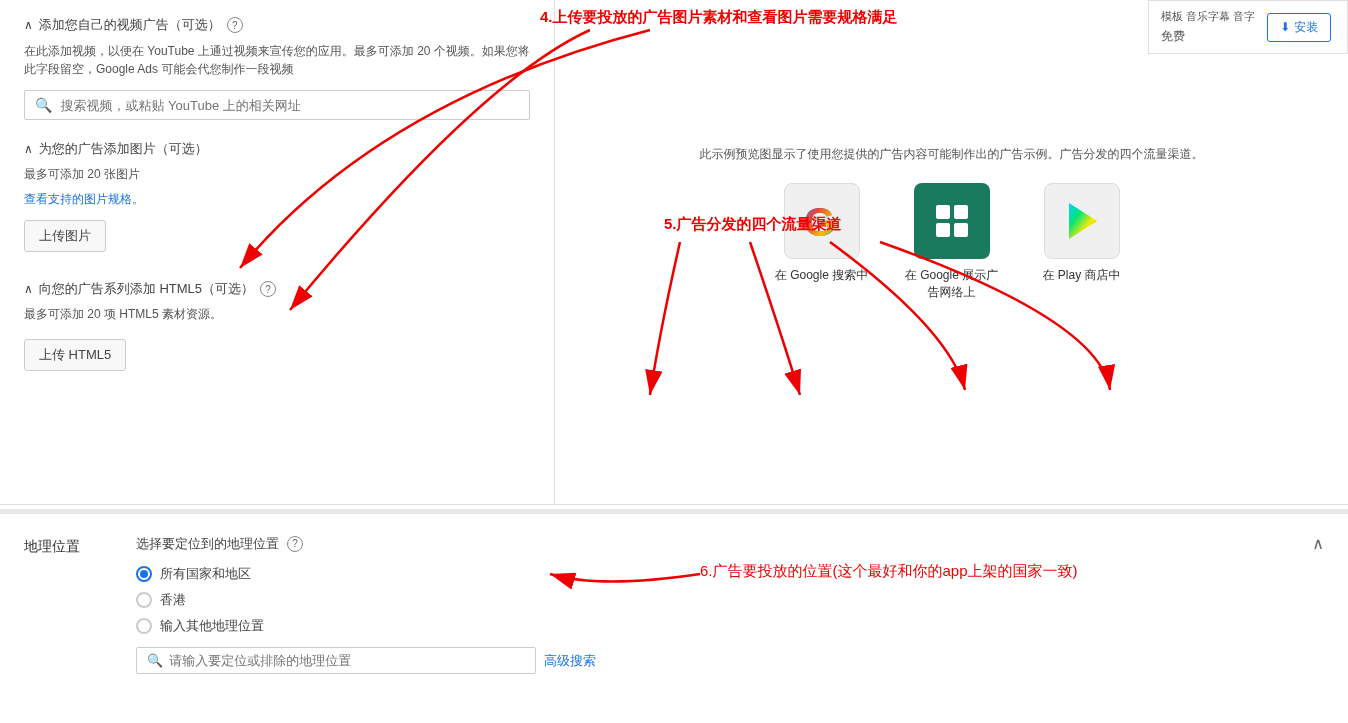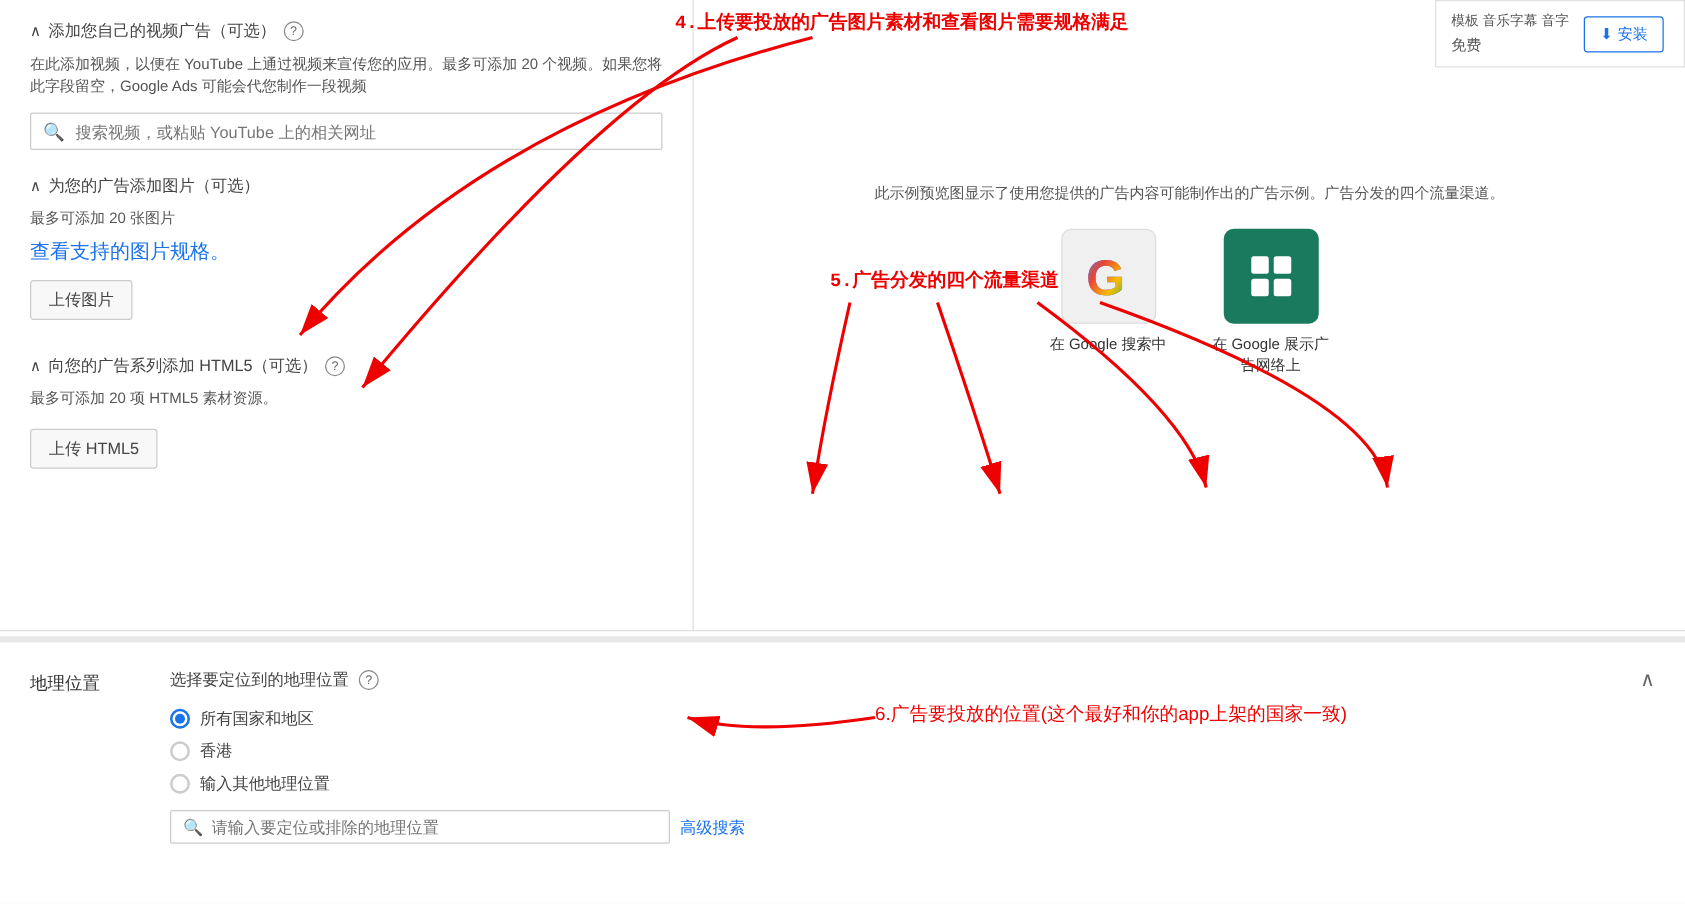--- a/index.html
+++ b/index.html
@@ -93,21 +93,21 @@
       color: #444;
       font-weight: 500;
     }
     .max-count {
       font-size: 12px;
       color: #555;
       margin-bottom: 8px;
     }
     .link-blue {
       color: #1a73e8;
-      font-size: 16px;
+      font-size: 12px;
       cursor: pointer;
       text-decoration: none;
       display: block;
       margin-bottom: 12px;
     }
     .upload-btn {
       display: inline-flex;
       align-items: center;
       justify-content: center;
       padding: 6px 14px;
@@ -307,21 +307,20 @@
       right: 0;
     }
     
     .top-annotations {
       position: absolute;
       top: 0; left: 0;
       width: 100%;
       height: 100%;
       pointer-events: none;
       z-index: 20;
-      font-family: Liberation Mono, monospace;
     }
     .ann-4 {
       position: absolute;
       top: 8px;
       left: 540px;
       color: #e00;
       font-size: 15px;
       font-weight: 700;
       white-space: nowrap;
     }
@@ -433,20 +432,37 @@
                 <div style="background:#fff; border-radius:2px;"></div>
                 <div style="background:#fff; border-radius:2px;"></div>
                 <div style="background:#fff; border-radius:2px;"></div>
               </div>
             </div>
             <div class="channel-label" style="white-space:pre-line;">在 Google 展示广
 告网络上</div>
           </div>
 
 
+          <div class="channel-item">
+            <div class="channel-icon play">
+
+              <svg width="46" height="46" viewBox="0 0 46 46">
+                <defs>
+                  <linearGradient id="playGrad" x1="0%" y1="0%" x2="100%" y2="100%">
+                    <stop offset="0%" stop-color="#00D4FF"></stop>
+                    <stop offset="33%" stop-color="#00E676"></stop>
+                    <stop offset="66%" stop-color="#FFEA00"></stop>
+                    <stop offset="100%" stop-color="#FF6D00"></stop>
+                  </linearGradient>
+                </defs>
+                <polygon points="10,5 10,41 38,23" fill="url(#playGrad)"></polygon>
+              </svg>
+            </div>
+            <div class="channel-label">在 Play 商店中</div>
+          </div>
 
         </div>
       </div>
     </div>
 
     <div class="top-annotations">
 
       <div class="ann-4">4.上传要投放的广告图片素材和查看图片需要规格满足</div>
 
       <div class="ann-5">5.广告分发的四个流量渠道</div>

